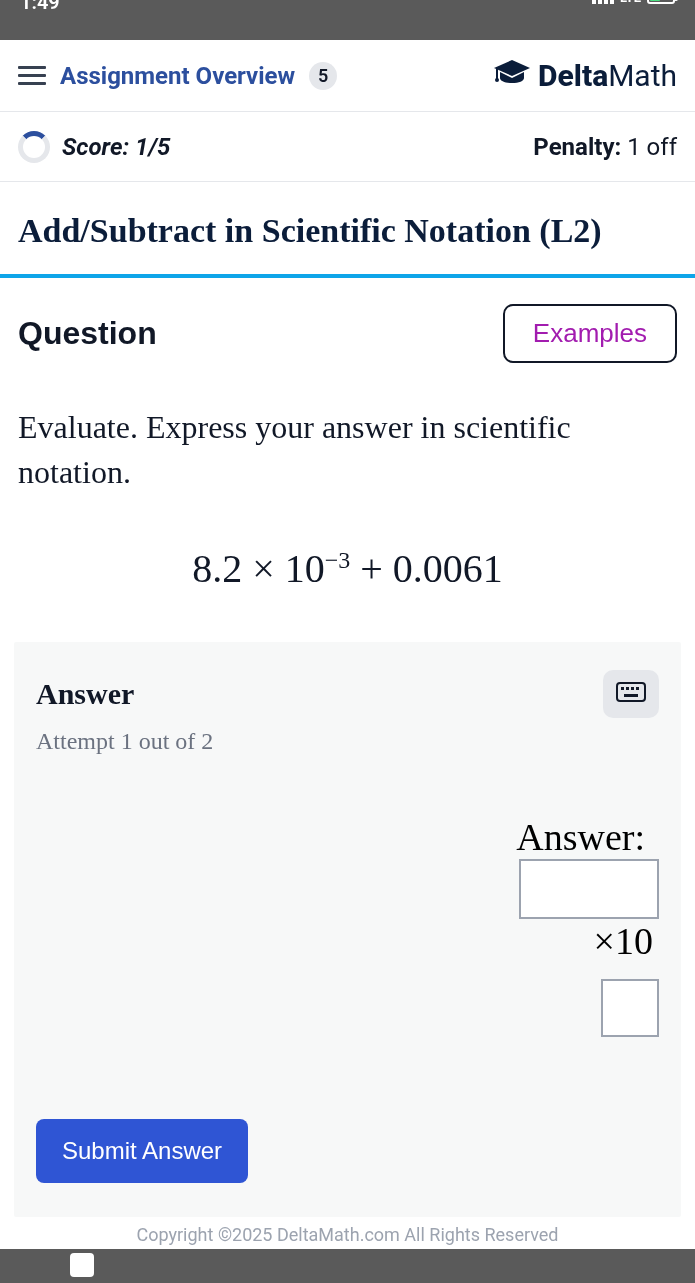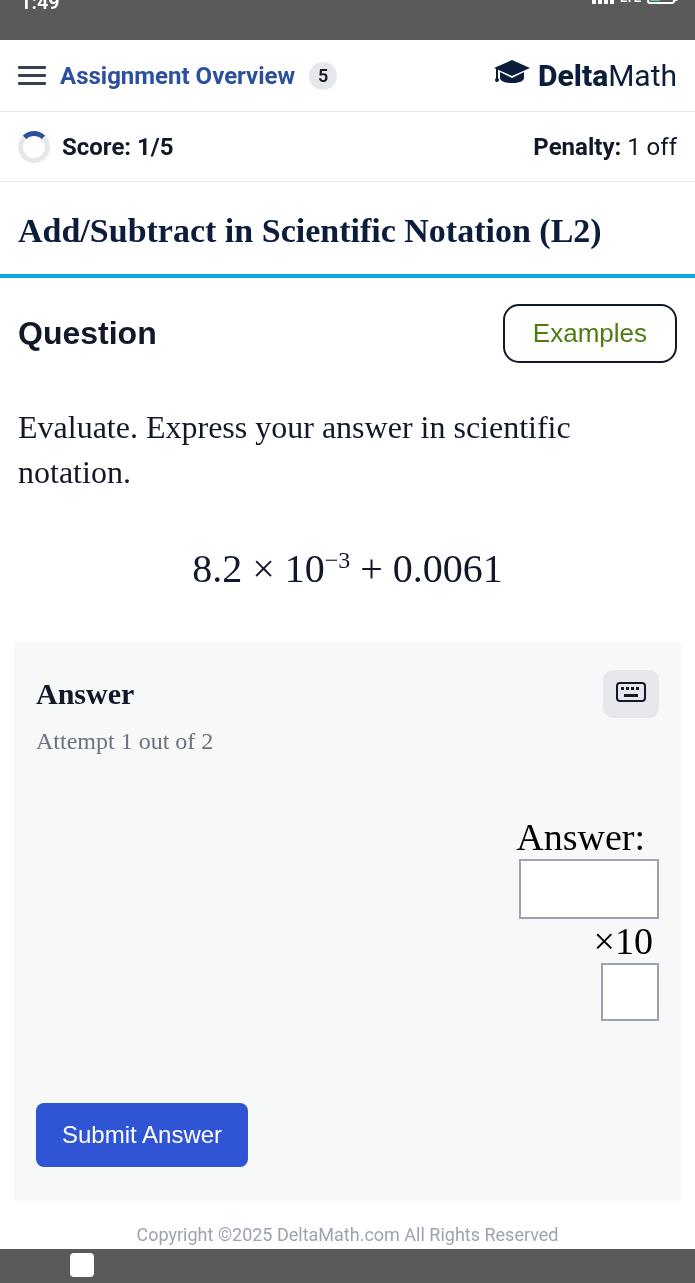--- a/index.html
+++ b/index.html
@@ -55,41 +55,41 @@
   .scorebar {
     height: 70px; display: flex; align-items: center; padding: 0 18px;
     border-bottom: 1px solid #e5e7eb;
     font-size: 24px; color: #111827;
   }
   .spinner {
     width: 32px; height: 32px; border-radius: 50%;
     border: 5px solid #e5e7eb; border-top-color: #2c4f9e;
     margin-right: 12px;
   }
-  .scorebar .score { font-weight: 700; }
+  .scorebar .score { font-weight: 700; font-style: italic; }
   .scorebar .penalty { margin-left: auto; }
   .scorebar .penalty b { font-weight: 700; }
 
   .title {
     padding: 30px 18px 24px;
     font-family: Georgia, "Times New Roman", serif;
     font-size: 34px; font-weight: 700; color: #0b1d3a;
     border-bottom: 4px solid #0ea5e9;
   }
 
   .question-row {
     display: flex; align-items: center; padding: 26px 18px 12px;
   }
   .question-row h2 {
     font-family: Liberation Sans, sans-serif;
     font-size: 32px; font-weight: 700; color: #111827;
   }
   .examples-btn {
-    margin-left: auto; font-size: 26px; color: #4d7c0f;
-    background: #fff; border: 2px solid #111827; border-radius: 16px;
+    margin-left: auto; font-size: 26px; color: #a21caf;
+    background: #fff; border: 2px solid #111827; border-radius: 10px;
     padding: 12px 28px; cursor: pointer;
   }
 
   .prompt {
     padding: 30px 18px 10px;
     font-family: Georgia, "Times New Roman", serif;
     font-size: 32px; line-height: 1.4; color: #111827;
   }
 
   .equation {
@@ -120,21 +120,21 @@
 
   .answer-line {
     display: flex; align-items: flex-end; margin-top: 60px;
     font-family: "Times New Roman", Georgia, serif; font-size: 38px; flex-direction: column;
   }
   .answer-line .label { margin-right: 14px; }
   .coeff-input {
     width: 140px; height: 60px; border: 2px solid #9ca3af; background: #fff;
     font-size: 30px; text-align: center;
   }
-  .times10 { margin: 0 6px 0 12px; }
+  .times10 { margin: 0 6px 16px 12px; }
   .exp-input {
     width: 58px; height: 58px; border: 2px solid #9ca3af; background: #fff;
     font-size: 24px; text-align: center; margin-bottom: 36px;
   }
 
   .submit-btn {
     margin-top: 46px; background: #2f55d4; color: #fff; border: none;
     font-size: 24px; padding: 18px 26px; border-radius: 8px; cursor: pointer;
   }
 

